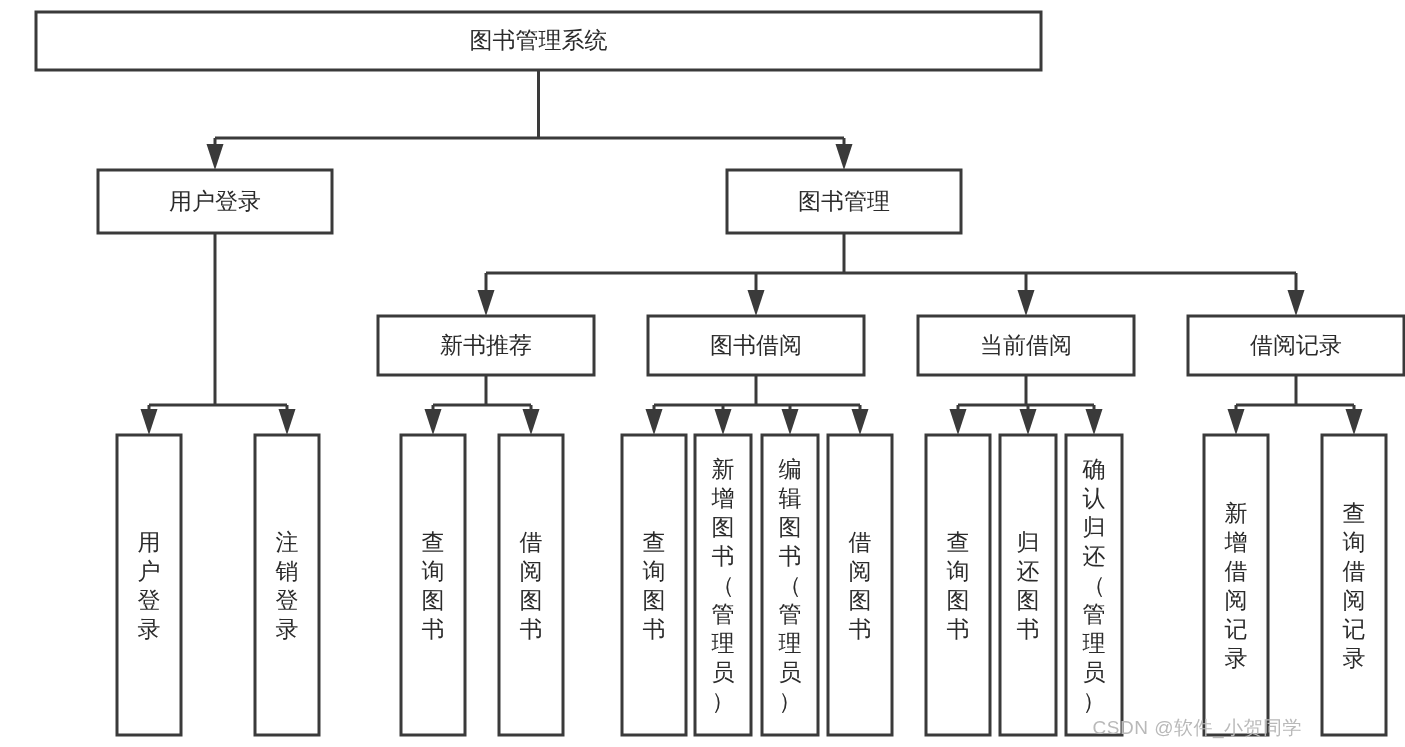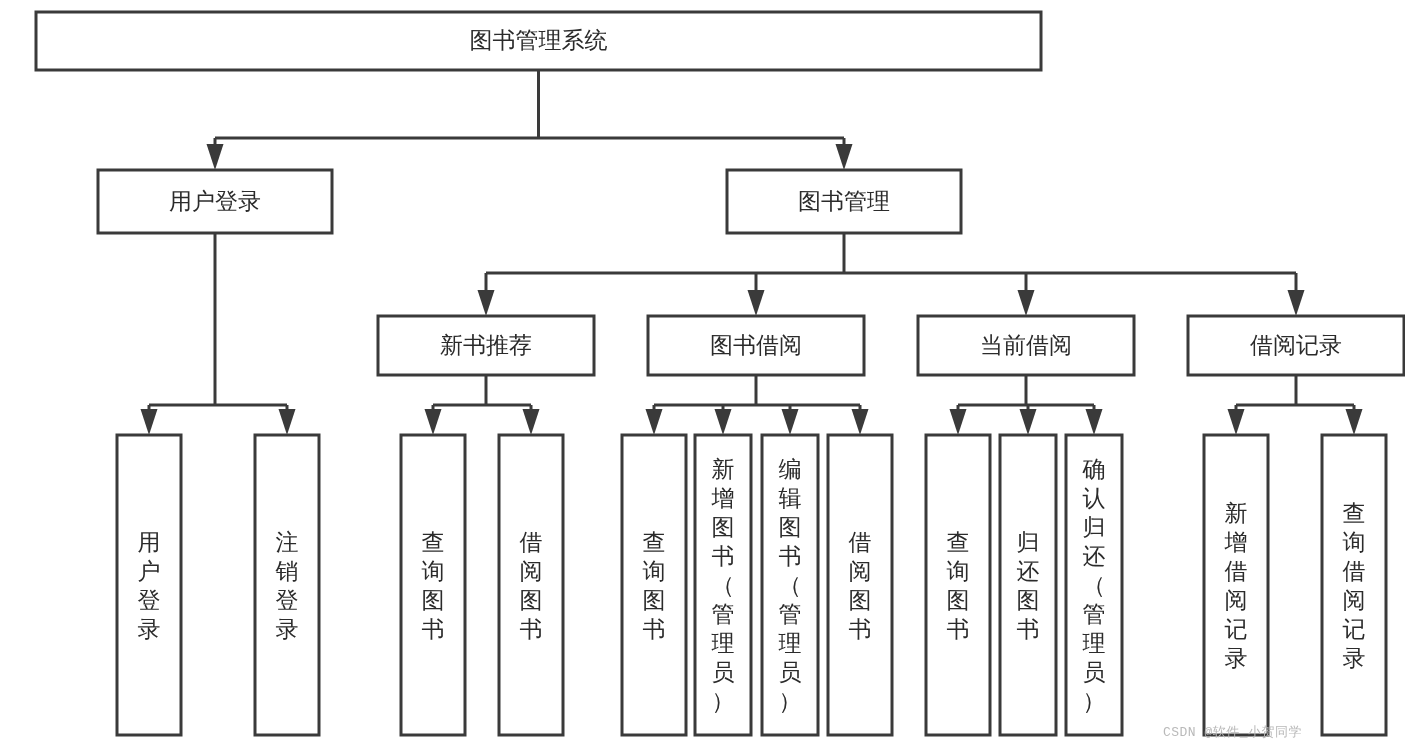--- a/index.html
+++ b/index.html
@@ -51,22 +51,22 @@
     stroke-linecap: butt;
   }
   .arrow-head {
     fill: #3a3a3a;
     stroke: none;
   }
   .watermark {
     position: absolute;
     right: 10px;
     bottom: 6px;
-    font-family: Liberation Mono, monospace;
-    font-size: 13px;
+    font-family: Liberation Sans, sans-serif;
+    font-size: 19px;
     color: #b9b9b9;
     white-space: nowrap;
     letter-spacing: 0.5px;
     user-select: none;
   }
 </style>
 </head>
 <body>
 
 <div id="diagram-root">

